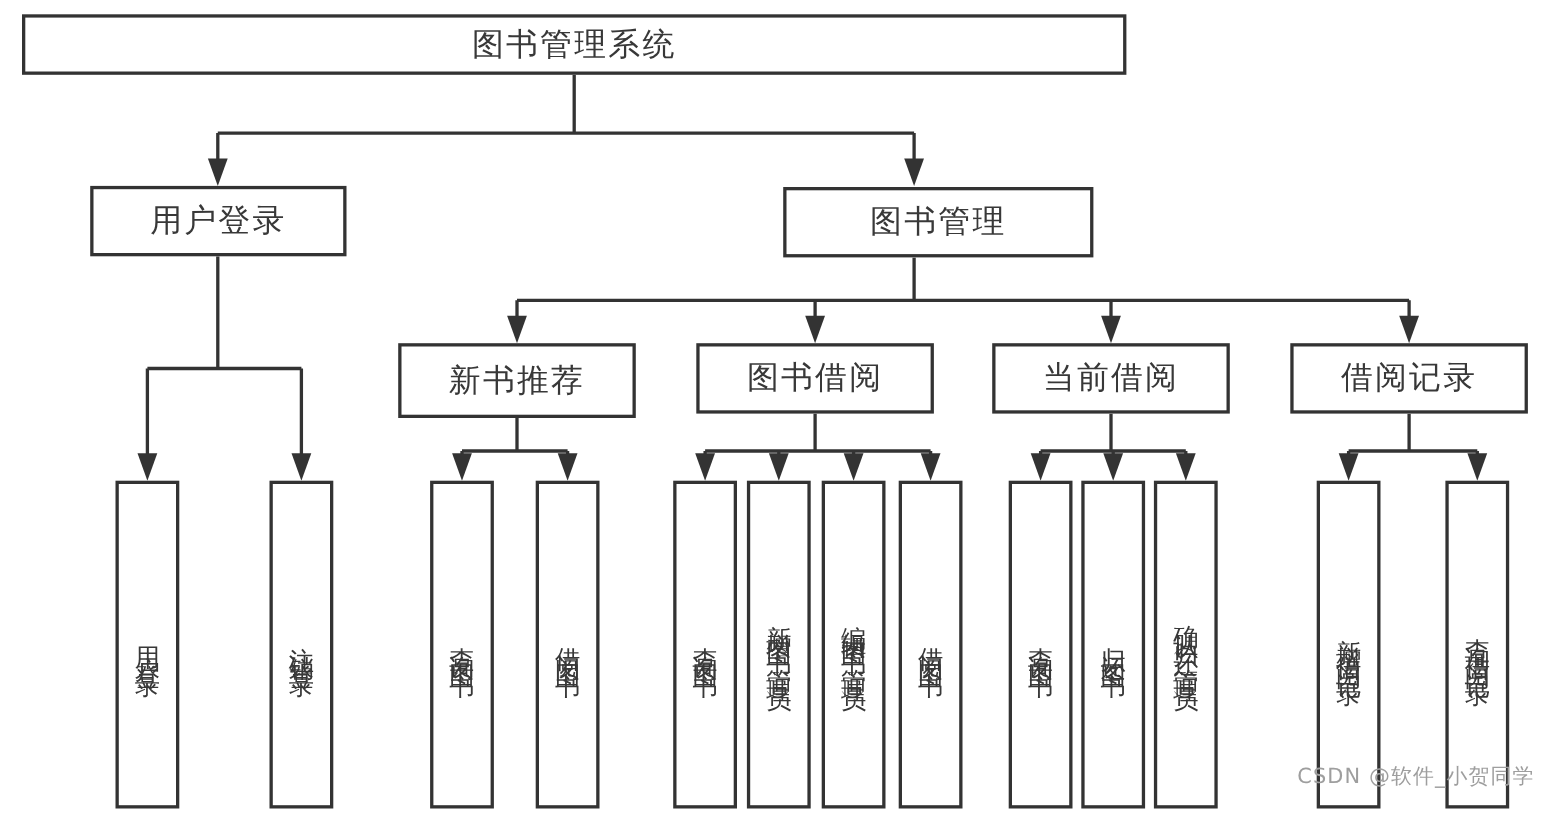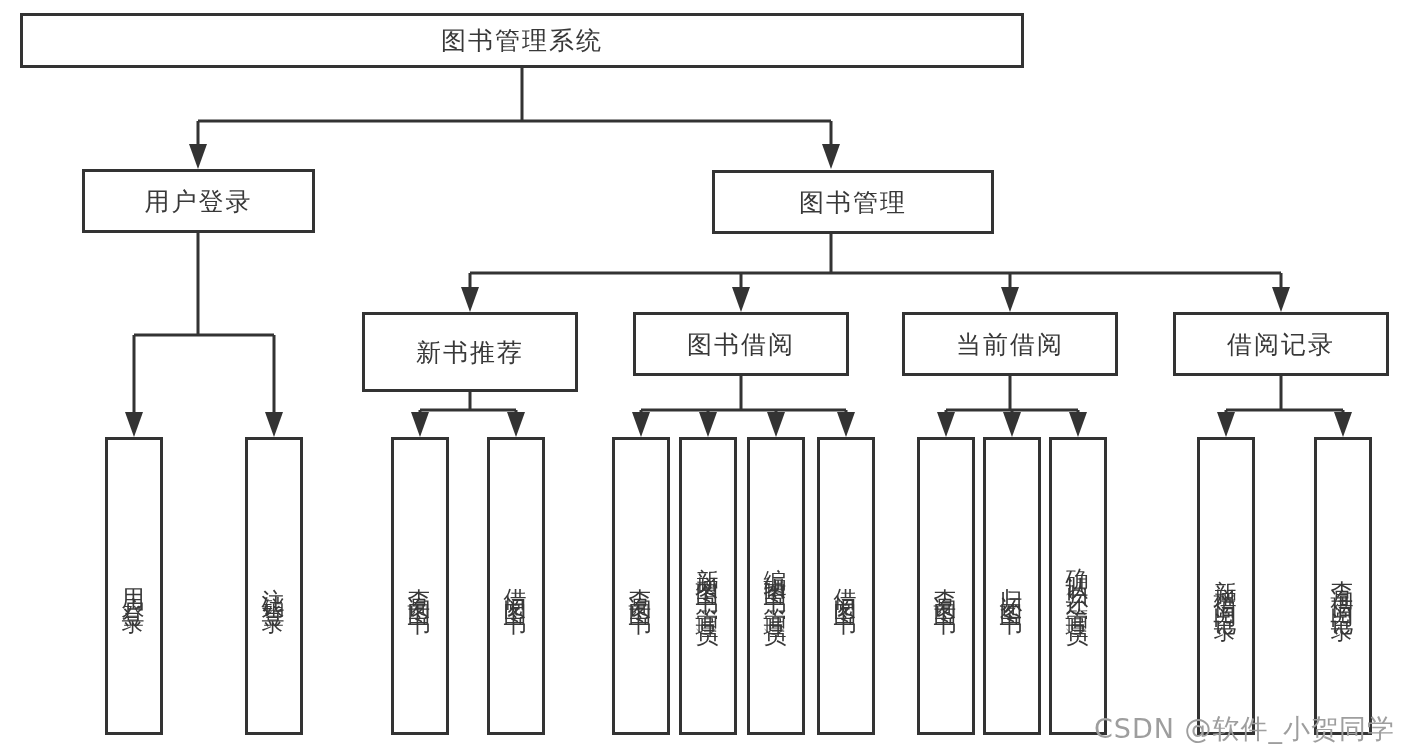--- a/index.html
+++ b/index.html
@@ -41,36 +41,36 @@
     box-sizing:border-box;
     background:var(--box_bg);
     border:3px solid var(--line);
     display:flex;
     align-items:center;
     justify-content:center;
     color:var(--text);
     z-index:1;
   }
   .node.h span{
-    font-size:25px;
+    font-size:29px;
     letter-spacing:2px;
     white-space:nowrap;
   }
   .node.v span{
     writing-mode:vertical-rl;
     text-orientation:mixed;
     font-size:23px;
     letter-spacing:8px;
     white-space:nowrap;
   }
   .watermark{
     position:absolute;
-    top:711px;
+    top:693px;
     right:10px;
-    font-size:27px;
+    font-size:19px;
     letter-spacing:1px;
     color:var(--watermark);
     z-index:5;
     white-space:nowrap;
   }
 </style>
 </head>
 <body>
 
 <div class="stage">
@@ -118,21 +118,21 @@
     <span>图书管理系统</span>
   </div>
 
   <div class="node h" style="left:82px;top:169px;width:233px;height:64px">
     <span>用户登录</span>
   </div>
   <div class="node h" style="left:712px;top:170px;width:282px;height:64px">
     <span>图书管理</span>
   </div>
 
-  <div class="node h" style="left:362px;top:312px;width:216px;height:80px">
+  <div class="node h" style="left:362px;top:312px;width:216px;height:68px">
     <span>新书推荐</span>
   </div>
   <div class="node h" style="left:633px;top:312px;width:216px;height:64px">
     <span>图书借阅</span>
   </div>
   <div class="node h" style="left:902px;top:312px;width:216px;height:64px">
     <span>当前借阅</span>
   </div>
   <div class="node h" style="left:1173px;top:312px;width:216px;height:64px">
     <span>借阅记录</span>

